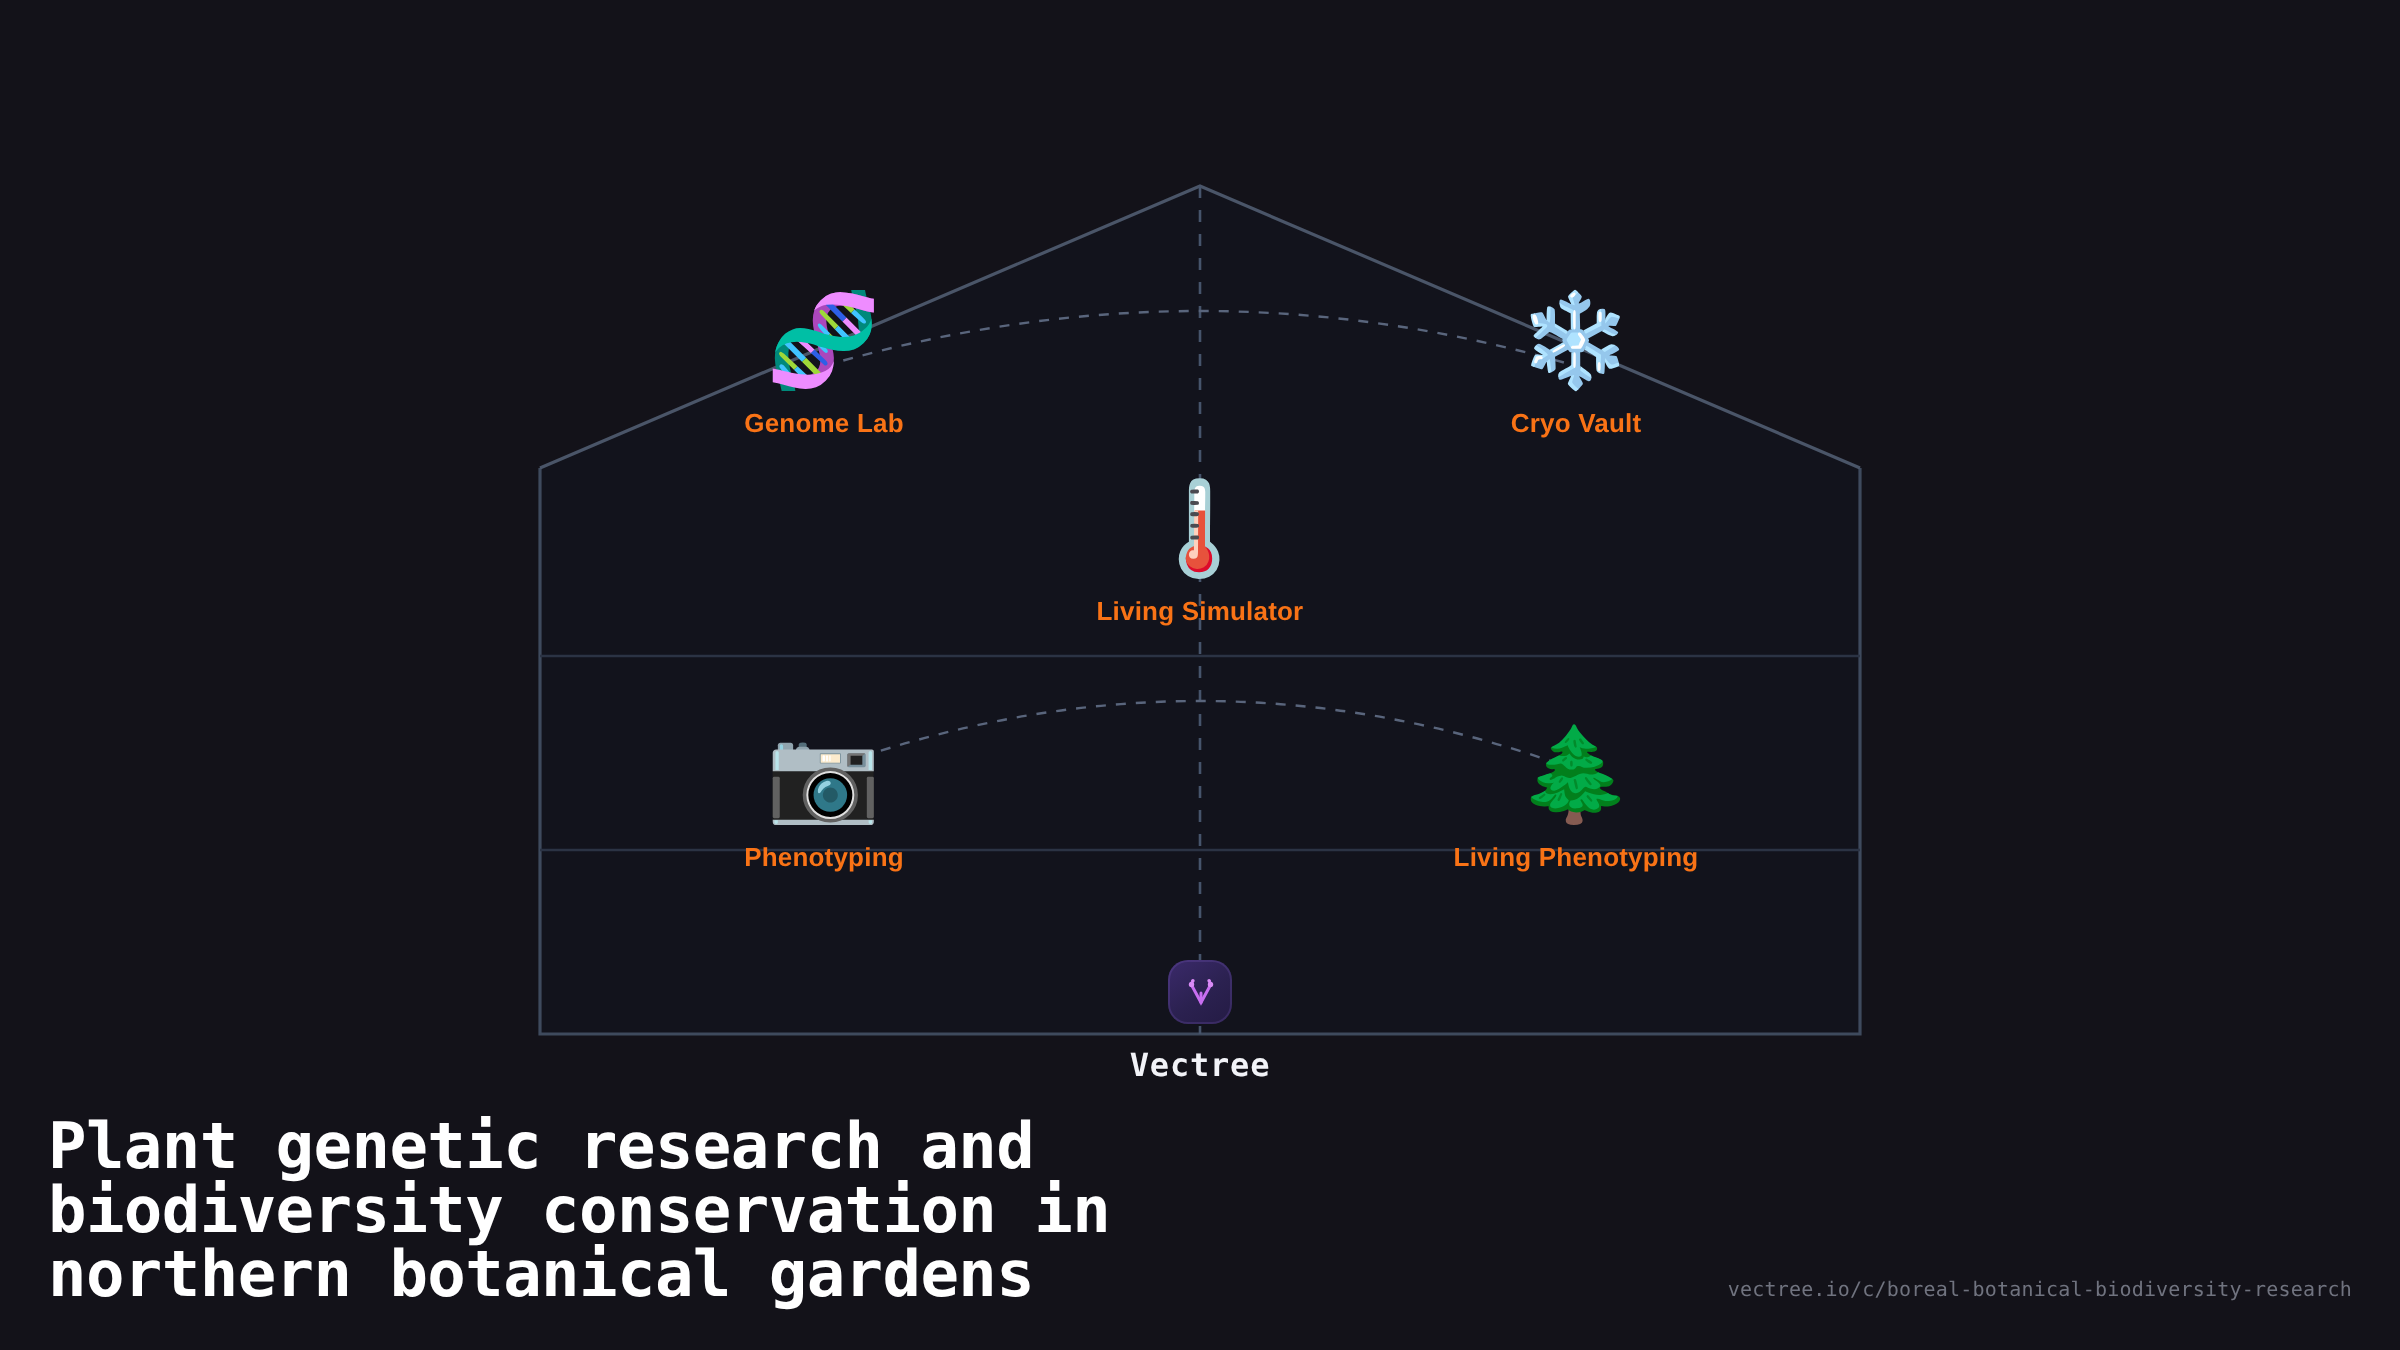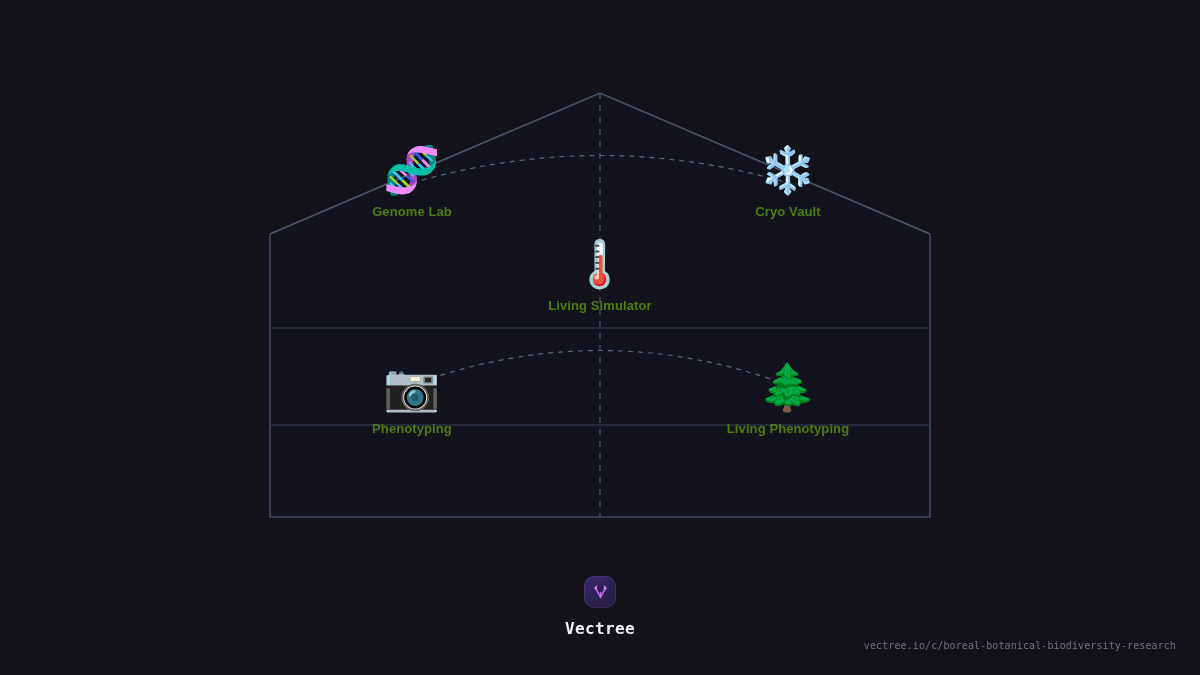--- a/index.html
+++ b/index.html
@@ -46,21 +46,21 @@
     height: 56px;
     display: block;
     font-family: "DejaVu Sans", sans-serif;
     user-select: none;
   }
   .node-label {
     display: inline-block;
     margin-top: 6px;
     font-size: 13px;
     font-weight: bold;
-    color: #4d7c0f;
+    color: #f97316;
     letter-spacing: 0.1px;
     font-family: "Liberation Sans", sans-serif;
     white-space: nowrap;
   }
 
   #node-genome    { left: 412px; top: 142px; }
   #node-cryo      { left: 788px; top: 142px; }
   #node-climate   { left: 600px; top: 236px; }
   #node-pheno     { left: 412px; top: 359px; }
   #node-living    { left: 788px; top: 359px; }
@@ -193,15 +193,18 @@
           <circle cx="6" cy="6.6" r="1.7"></circle>
           <circle cx="18" cy="6.6" r="1.7"></circle>
           <circle cx="6.9" cy="4.2" r="1.1"></circle>
           <circle cx="17.1" cy="4.2" r="1.1"></circle>
         </g>
       </svg>
     </div>
     <span id="brand-name">Vectree</span>
   </div>
 
+  <div id="headline">Plant genetic research and
+biodiversity conservation in
+northern botanical gardens</div>
 </div>
 
 <div id="url">vectree.io/c/boreal-botanical-biodiversity-research</div>
 
 </body></html>

